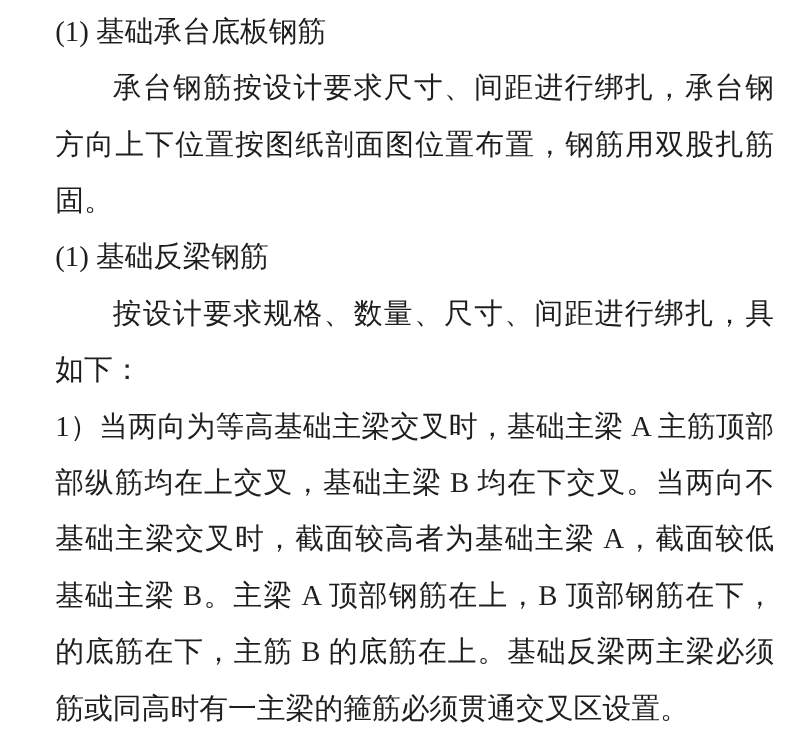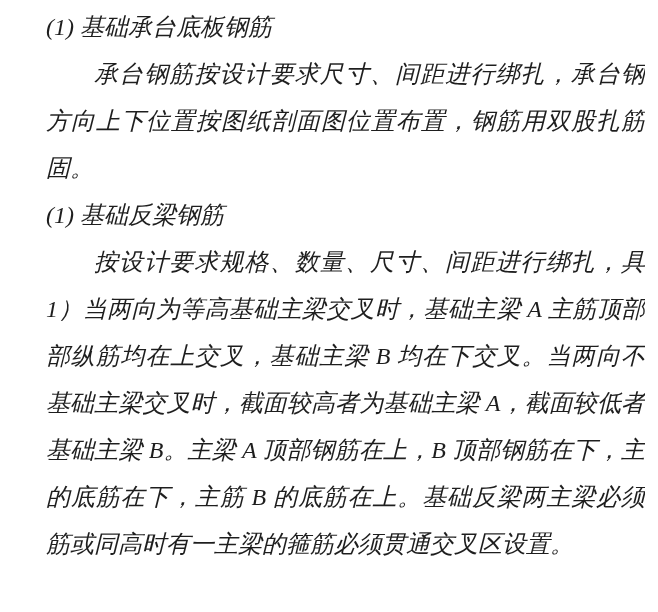--- a/index.html
+++ b/index.html
@@ -12,21 +12,21 @@
   }
   .page {
     box-sizing: border-box;
     width: 658px;
     height: 612px;
     padding: 4px 13px 0 46px;
     background: #ffffff;
     font-family: "Liberation Serif", "DejaVu Serif", serif;
     color: #1e1e1e;
   }
-  .para { margin: 0; padding: 0; font-style: italic; }
+  .para { margin: 0; padding: 0; }
   .line {
     height: 47px;
     line-height: 47px;
     font-size: 24px;
     white-space: normal;
     overflow: hidden;
   }
   
   .line.justify {
     text-align: justify;
@@ -55,20 +55,21 @@
     <div class="line justify">方向上下位置按图纸剖面图位置布置，钢筋用双股扎筋绑扎牢</div>
     <div class="line plain">固。</div>
   </div>
 
   <div class="para">
     <div class="line plain">(1) 基础反梁钢筋</div>
   </div>
 
   <div class="para">
     <div class="line indent justify">按设计要求规格、数量、尺寸、间距进行绑扎，具体要求</div>
+    <div class="line plain">如下：</div>
   </div>
 
   <div class="para">
     <div class="line justify">1）当两向为等高基础主梁交叉时，基础主梁 A 主筋顶部与底</div>
     <div class="line justify">部纵筋均在上交叉，基础主梁 B 均在下交叉。当两向不等高</div>
     <div class="line justify">基础主梁交叉时，截面较高者为基础主梁 A，截面较低者为</div>
     <div class="line justify">基础主梁 B。主梁 A 顶部钢筋在上，B 顶部钢筋在下，主筋 A</div>
     <div class="line justify">的底筋在下，主筋 B 的底筋在上。基础反梁两主梁必须高主</div>
     <div class="line plain">筋或同高时有一主梁的箍筋必须贯通交叉区设置。</div>
   </div>

